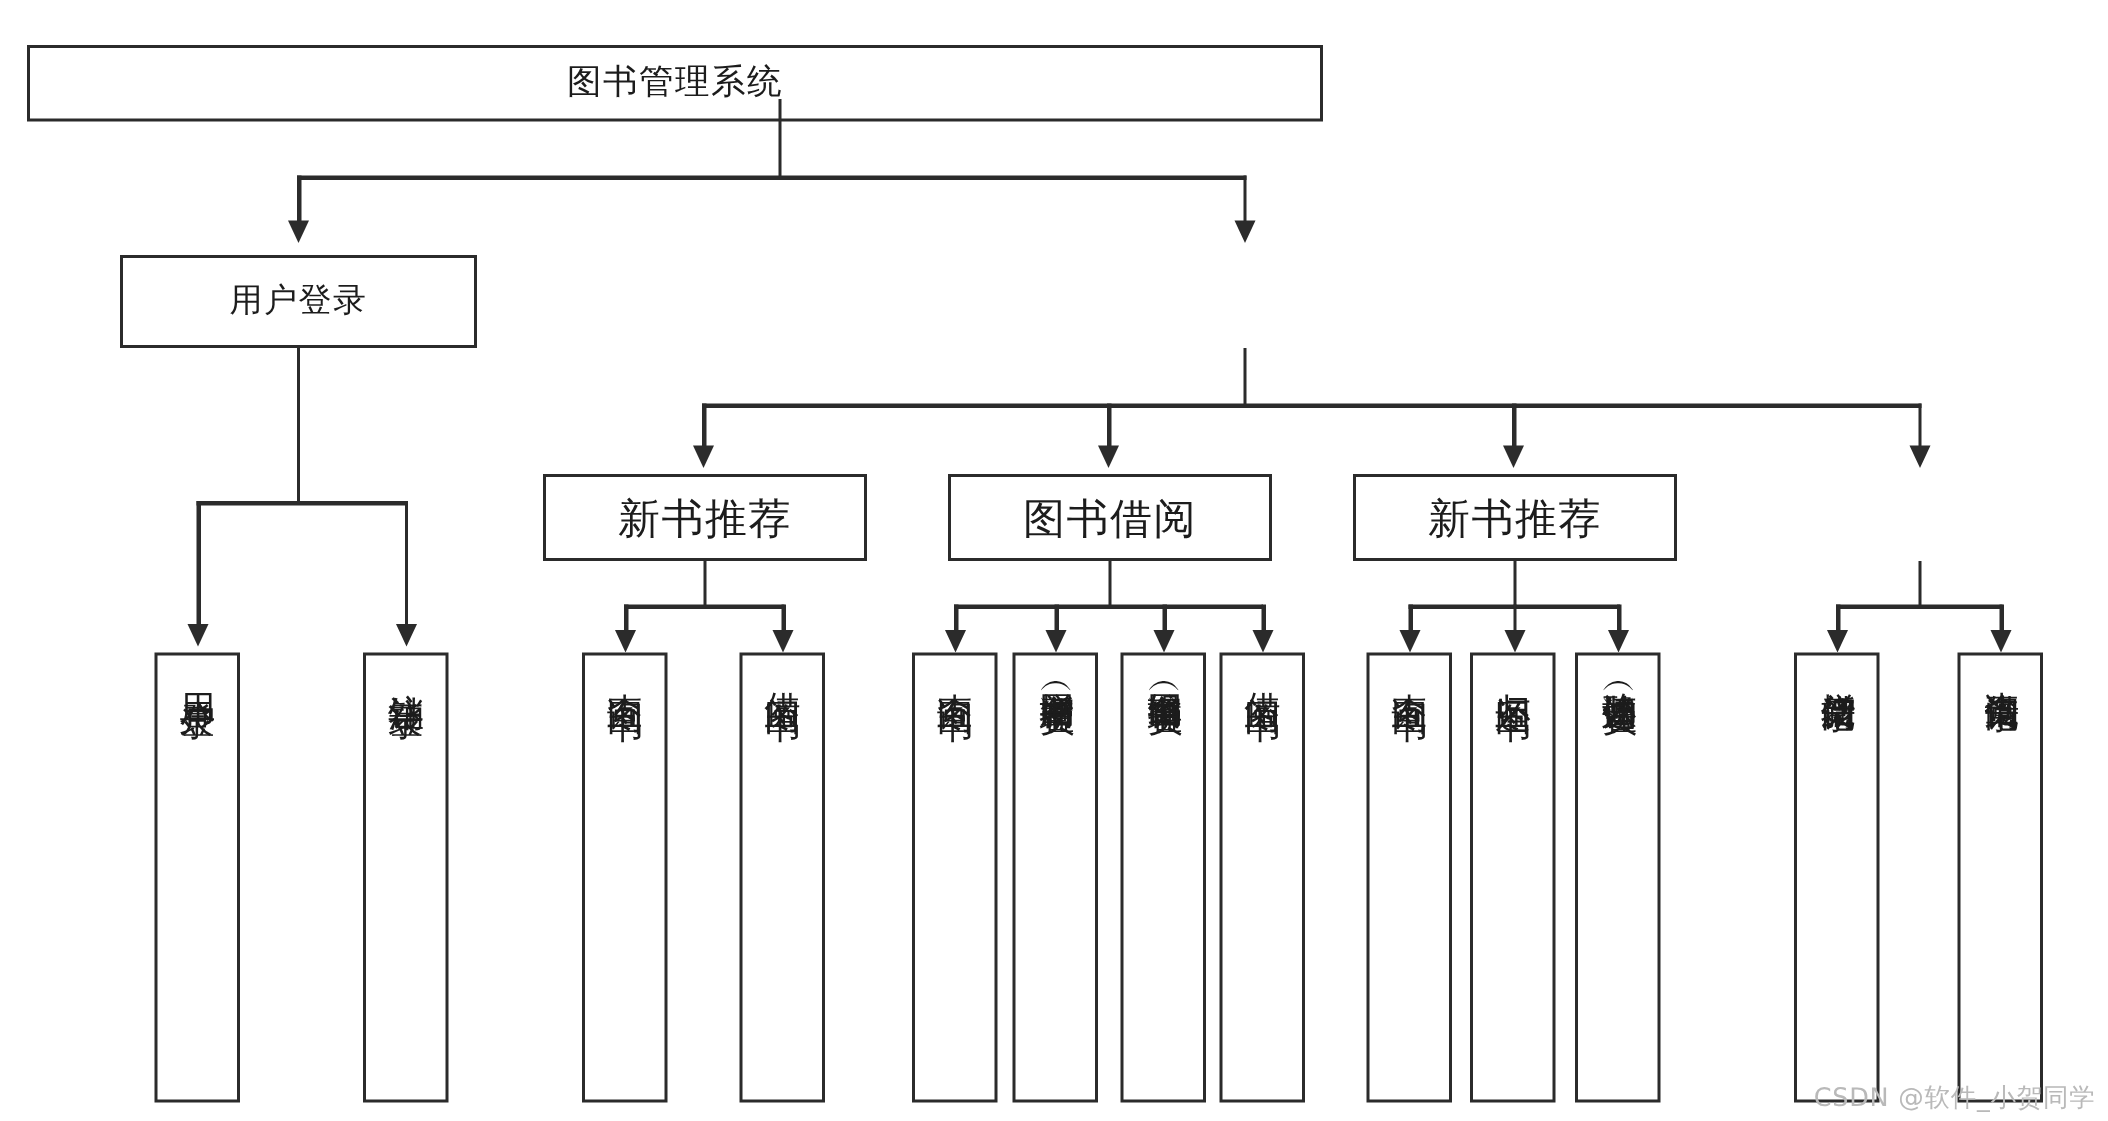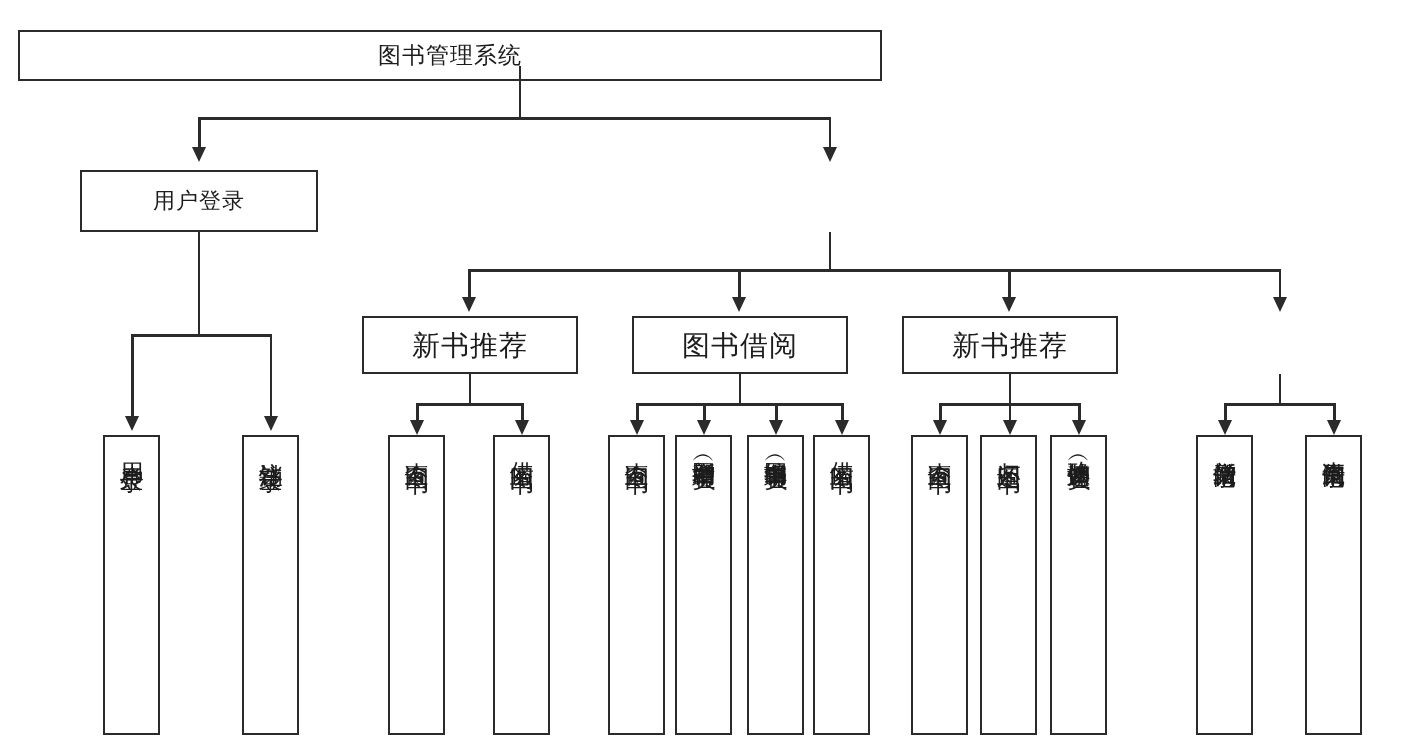--- a/index.html
+++ b/index.html
@@ -198,14 +198,15 @@
     <span class="label">确认归还（管理员）</span>
   </div>
 
   <div class="node leaf tall-text" style="left:1196px;top:435px;width:57px;height:300px;">
     <span class="label">新增借阅记录</span>
   </div>
   <div class="node leaf tall-text" style="left:1305px;top:435px;width:57px;height:300px;">
     <span class="label">查询借阅记录</span>
   </div>
 
+  <div id="watermark">CSDN @软件_小贺同学</div>
 
 </div>
 
 </body></html>

